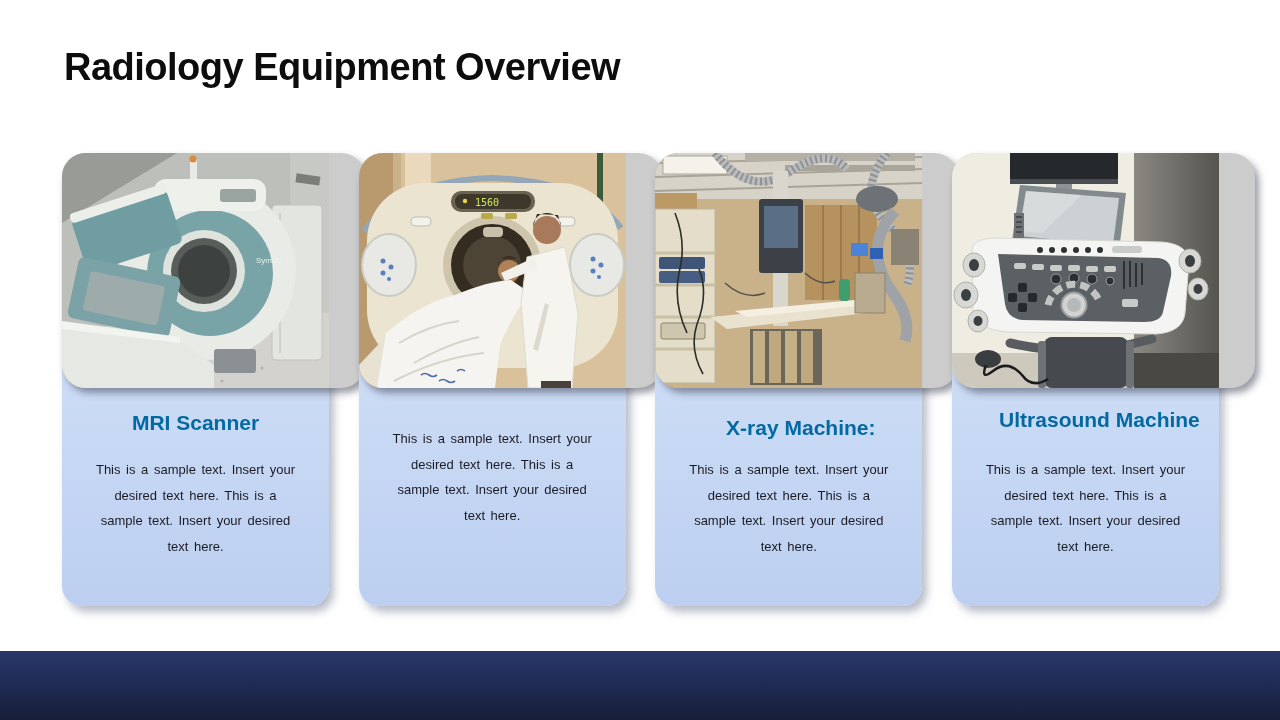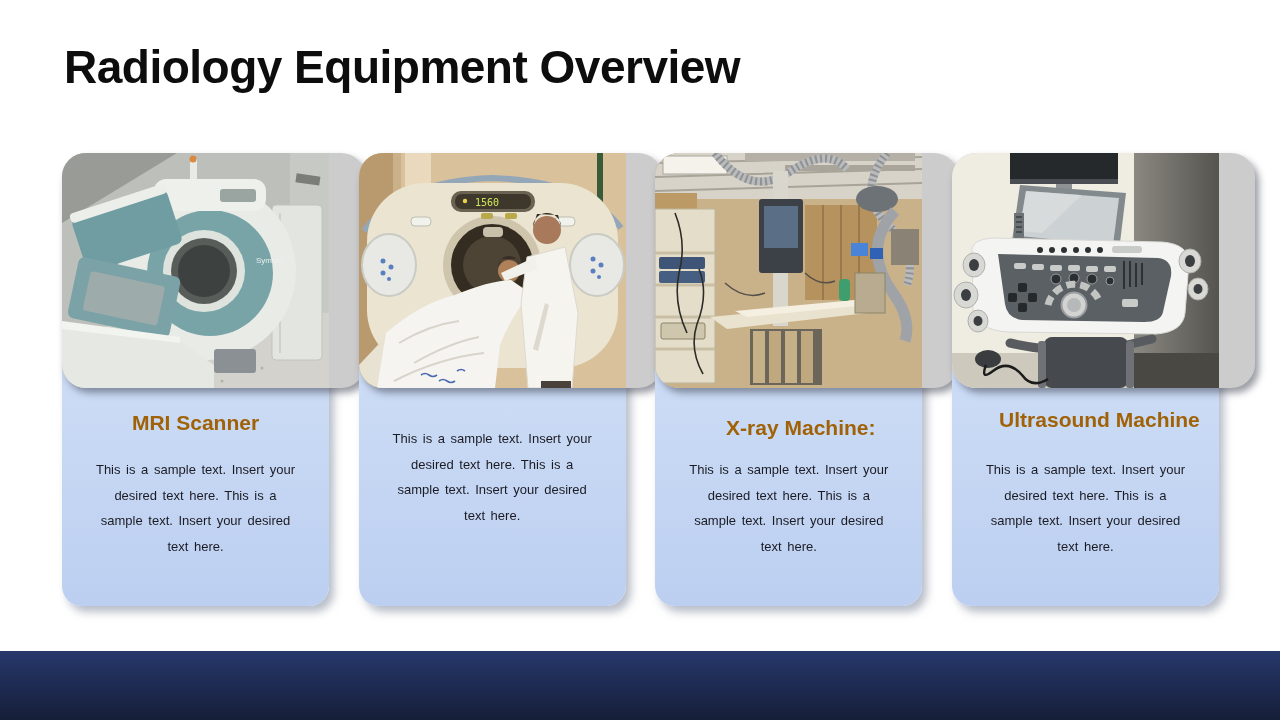--- a/index.html
+++ b/index.html
@@ -4,21 +4,21 @@
 <style>
   html,body{margin:0;padding:0;}
   body{
     width:1280px;height:720px;overflow:hidden;
     font-family:"Liberation Sans", sans-serif;
     background:#ffffff;position:relative;
   }
   .slide{position:absolute;inset:0;background:#ffffff;}
   .slide-title{
     position:absolute;left:64px;top:40px;margin:0;
-    font-size:46px;line-height:54px;font-weight:700;color:#0d0d0d;
+    font-size:38px;line-height:54px;font-weight:700;color:#0d0d0d;
     letter-spacing:-0.5px;
   }
   .cards{
     position:absolute;left:62px;top:153px;width:1157px;height:453px;
     display:flex;justify-content:space-between;
   }
   .card{position:relative;width:267px;height:453px;}
   .card-panel{
     position:absolute;top:8px;left:0;right:0;bottom:0;
     border-radius:20px;
@@ -27,21 +27,21 @@
   }
   .card-photo{
     position:absolute;top:0;left:0;width:303px;height:235px;
     border-radius:24px;overflow:hidden;
     box-shadow:4px 5px 7px rgba(55,60,75,0.5);
     background:#ccc;
   }
   .card-photo svg{display:block;width:267px;height:235px;}
   .card-text{position:absolute;top:257px;left:0;right:0;text-align:center;}
   .card-title{
-    margin:0 0 21px 0;font-size:21px;line-height:26px;font-weight:700;color:#a16207;
+    margin:0 0 21px 0;font-size:21px;line-height:26px;font-weight:700;color:#0369a1;
   }
   .card.xray .card-title{position:relative;top:5px;padding-left:24px;}
   .card.ultrasound .card-title{position:relative;top:-3px;padding-left:28px;}
   .card-desc{
     margin:16px auto;width:205px;font-size:13px;line-height:25.5px;
     color:#1b1b24;word-spacing:2px;
   }
   .footer-bar{
     position:absolute;left:0;top:651px;width:1280px;height:69px;
     background:linear-gradient(180deg,#27386b 0%,#1f2c55 45%,#161e38 100%);

